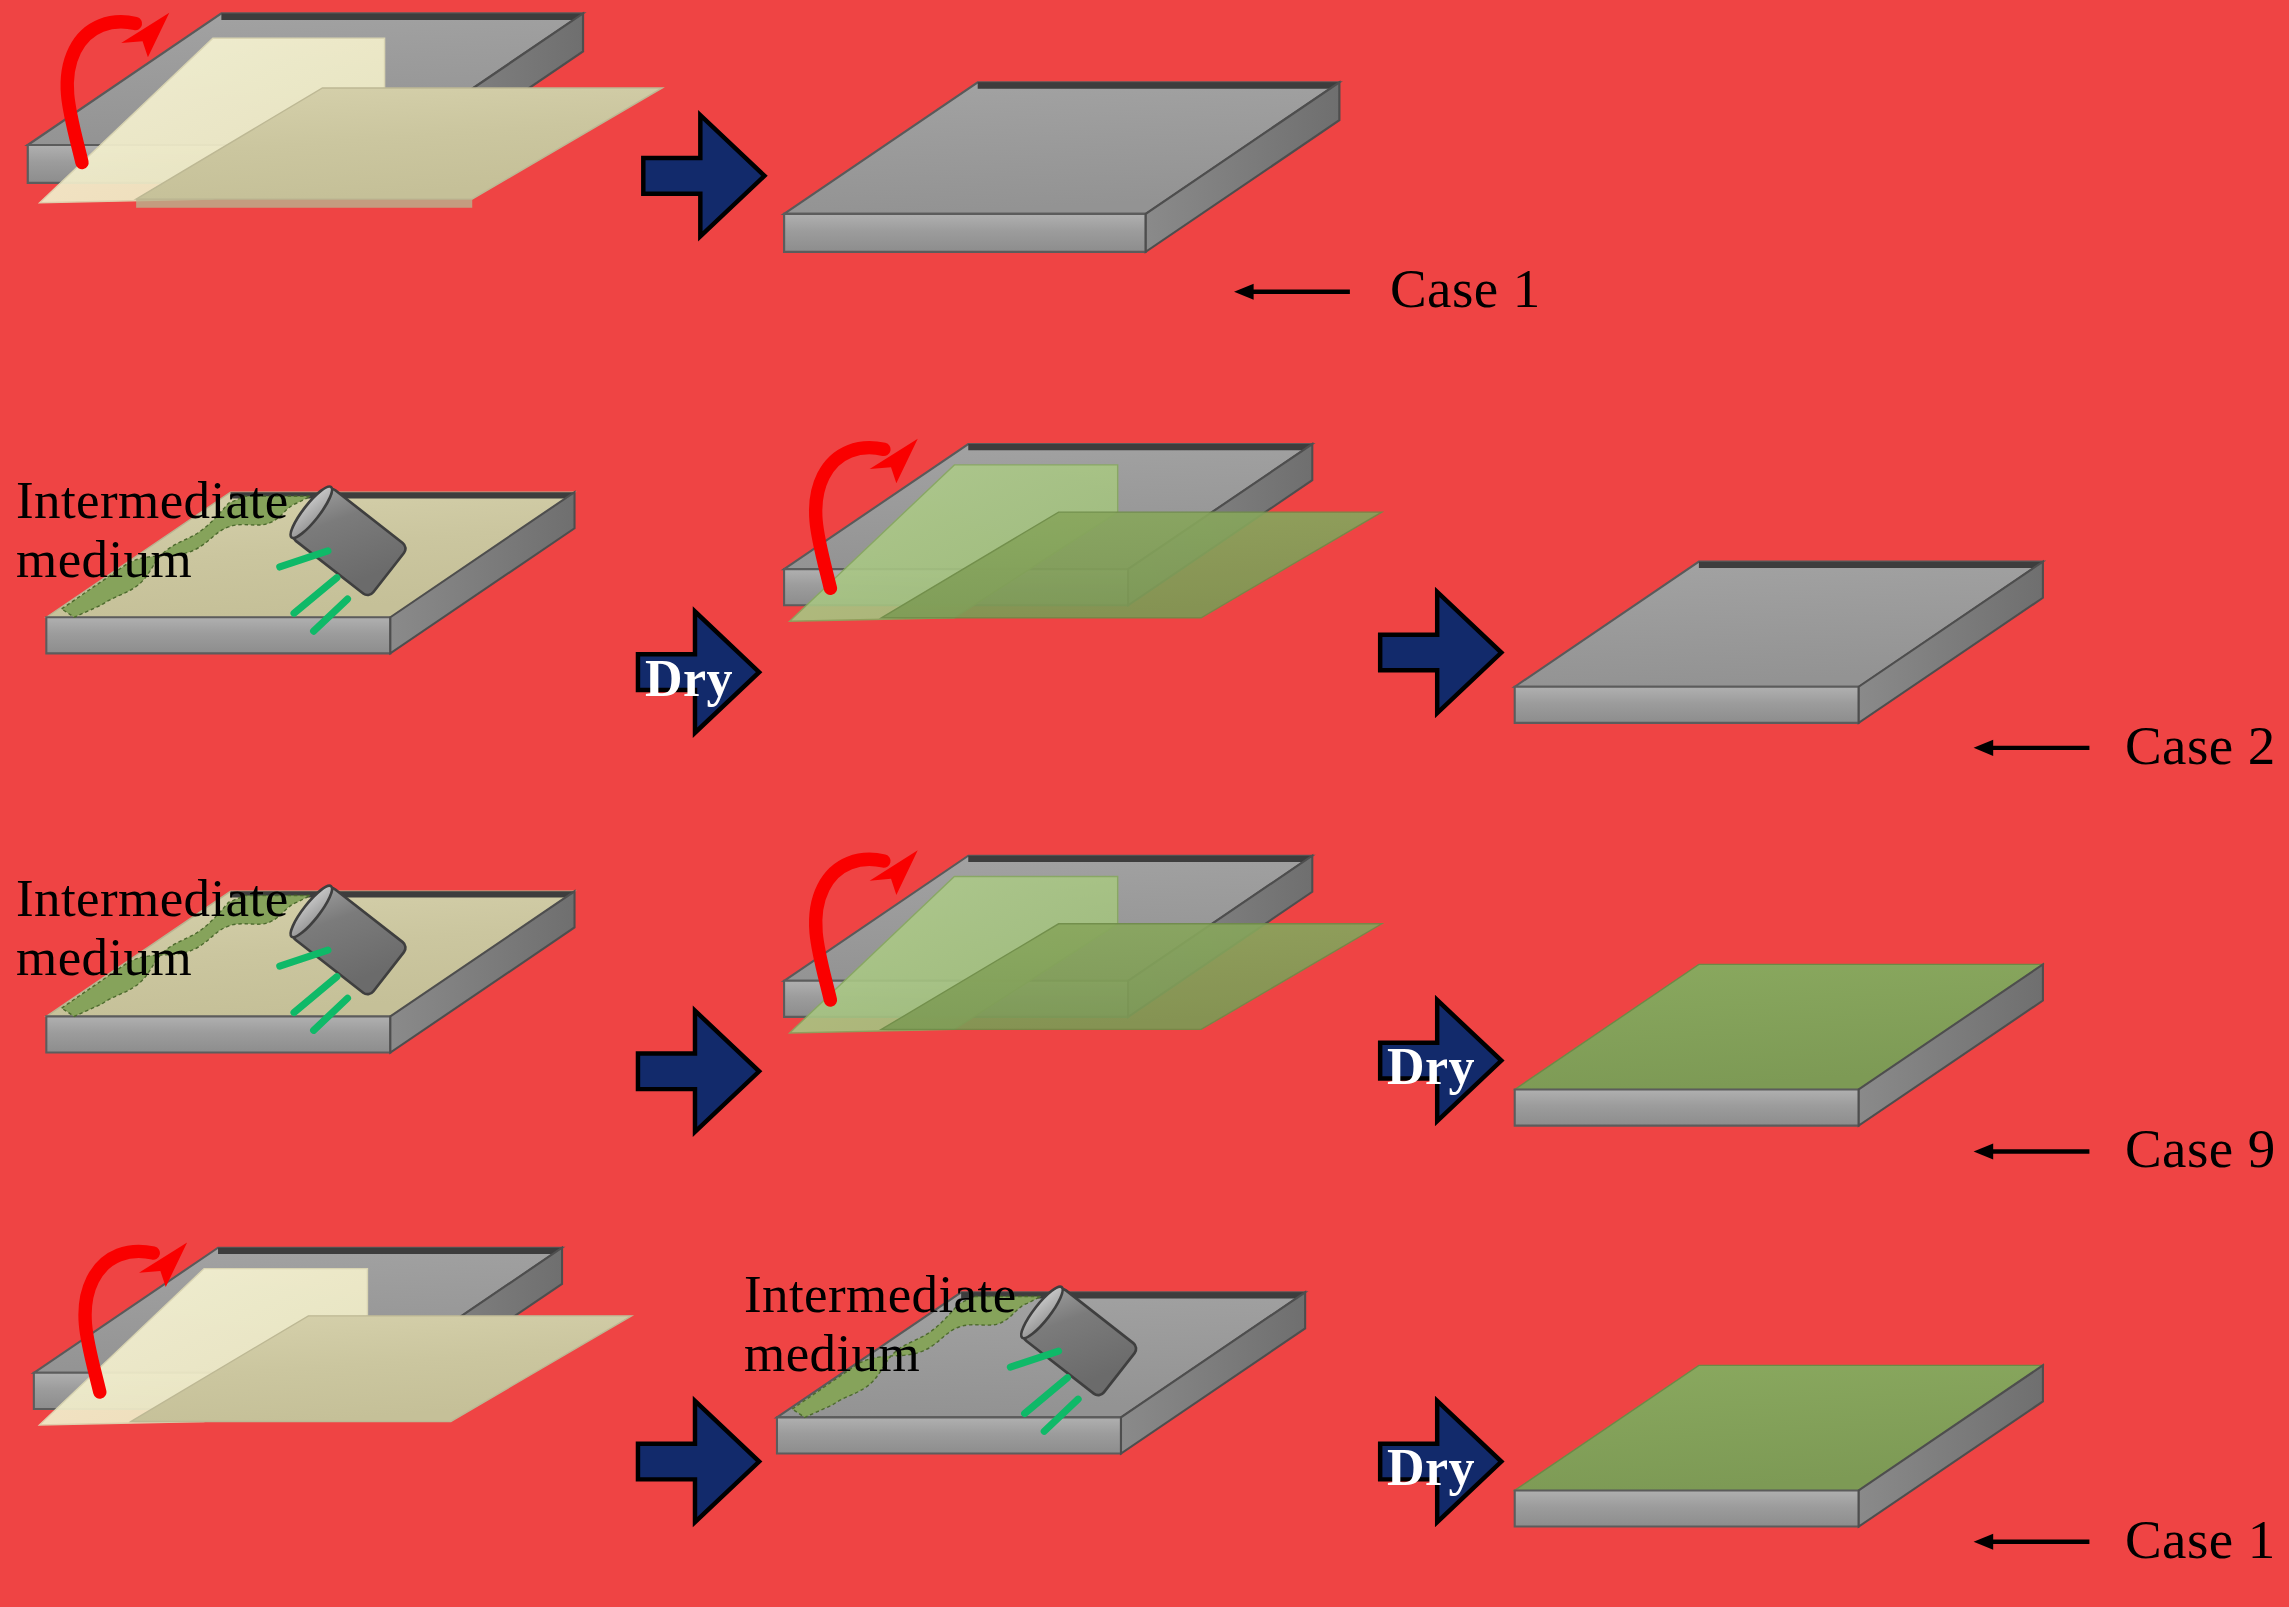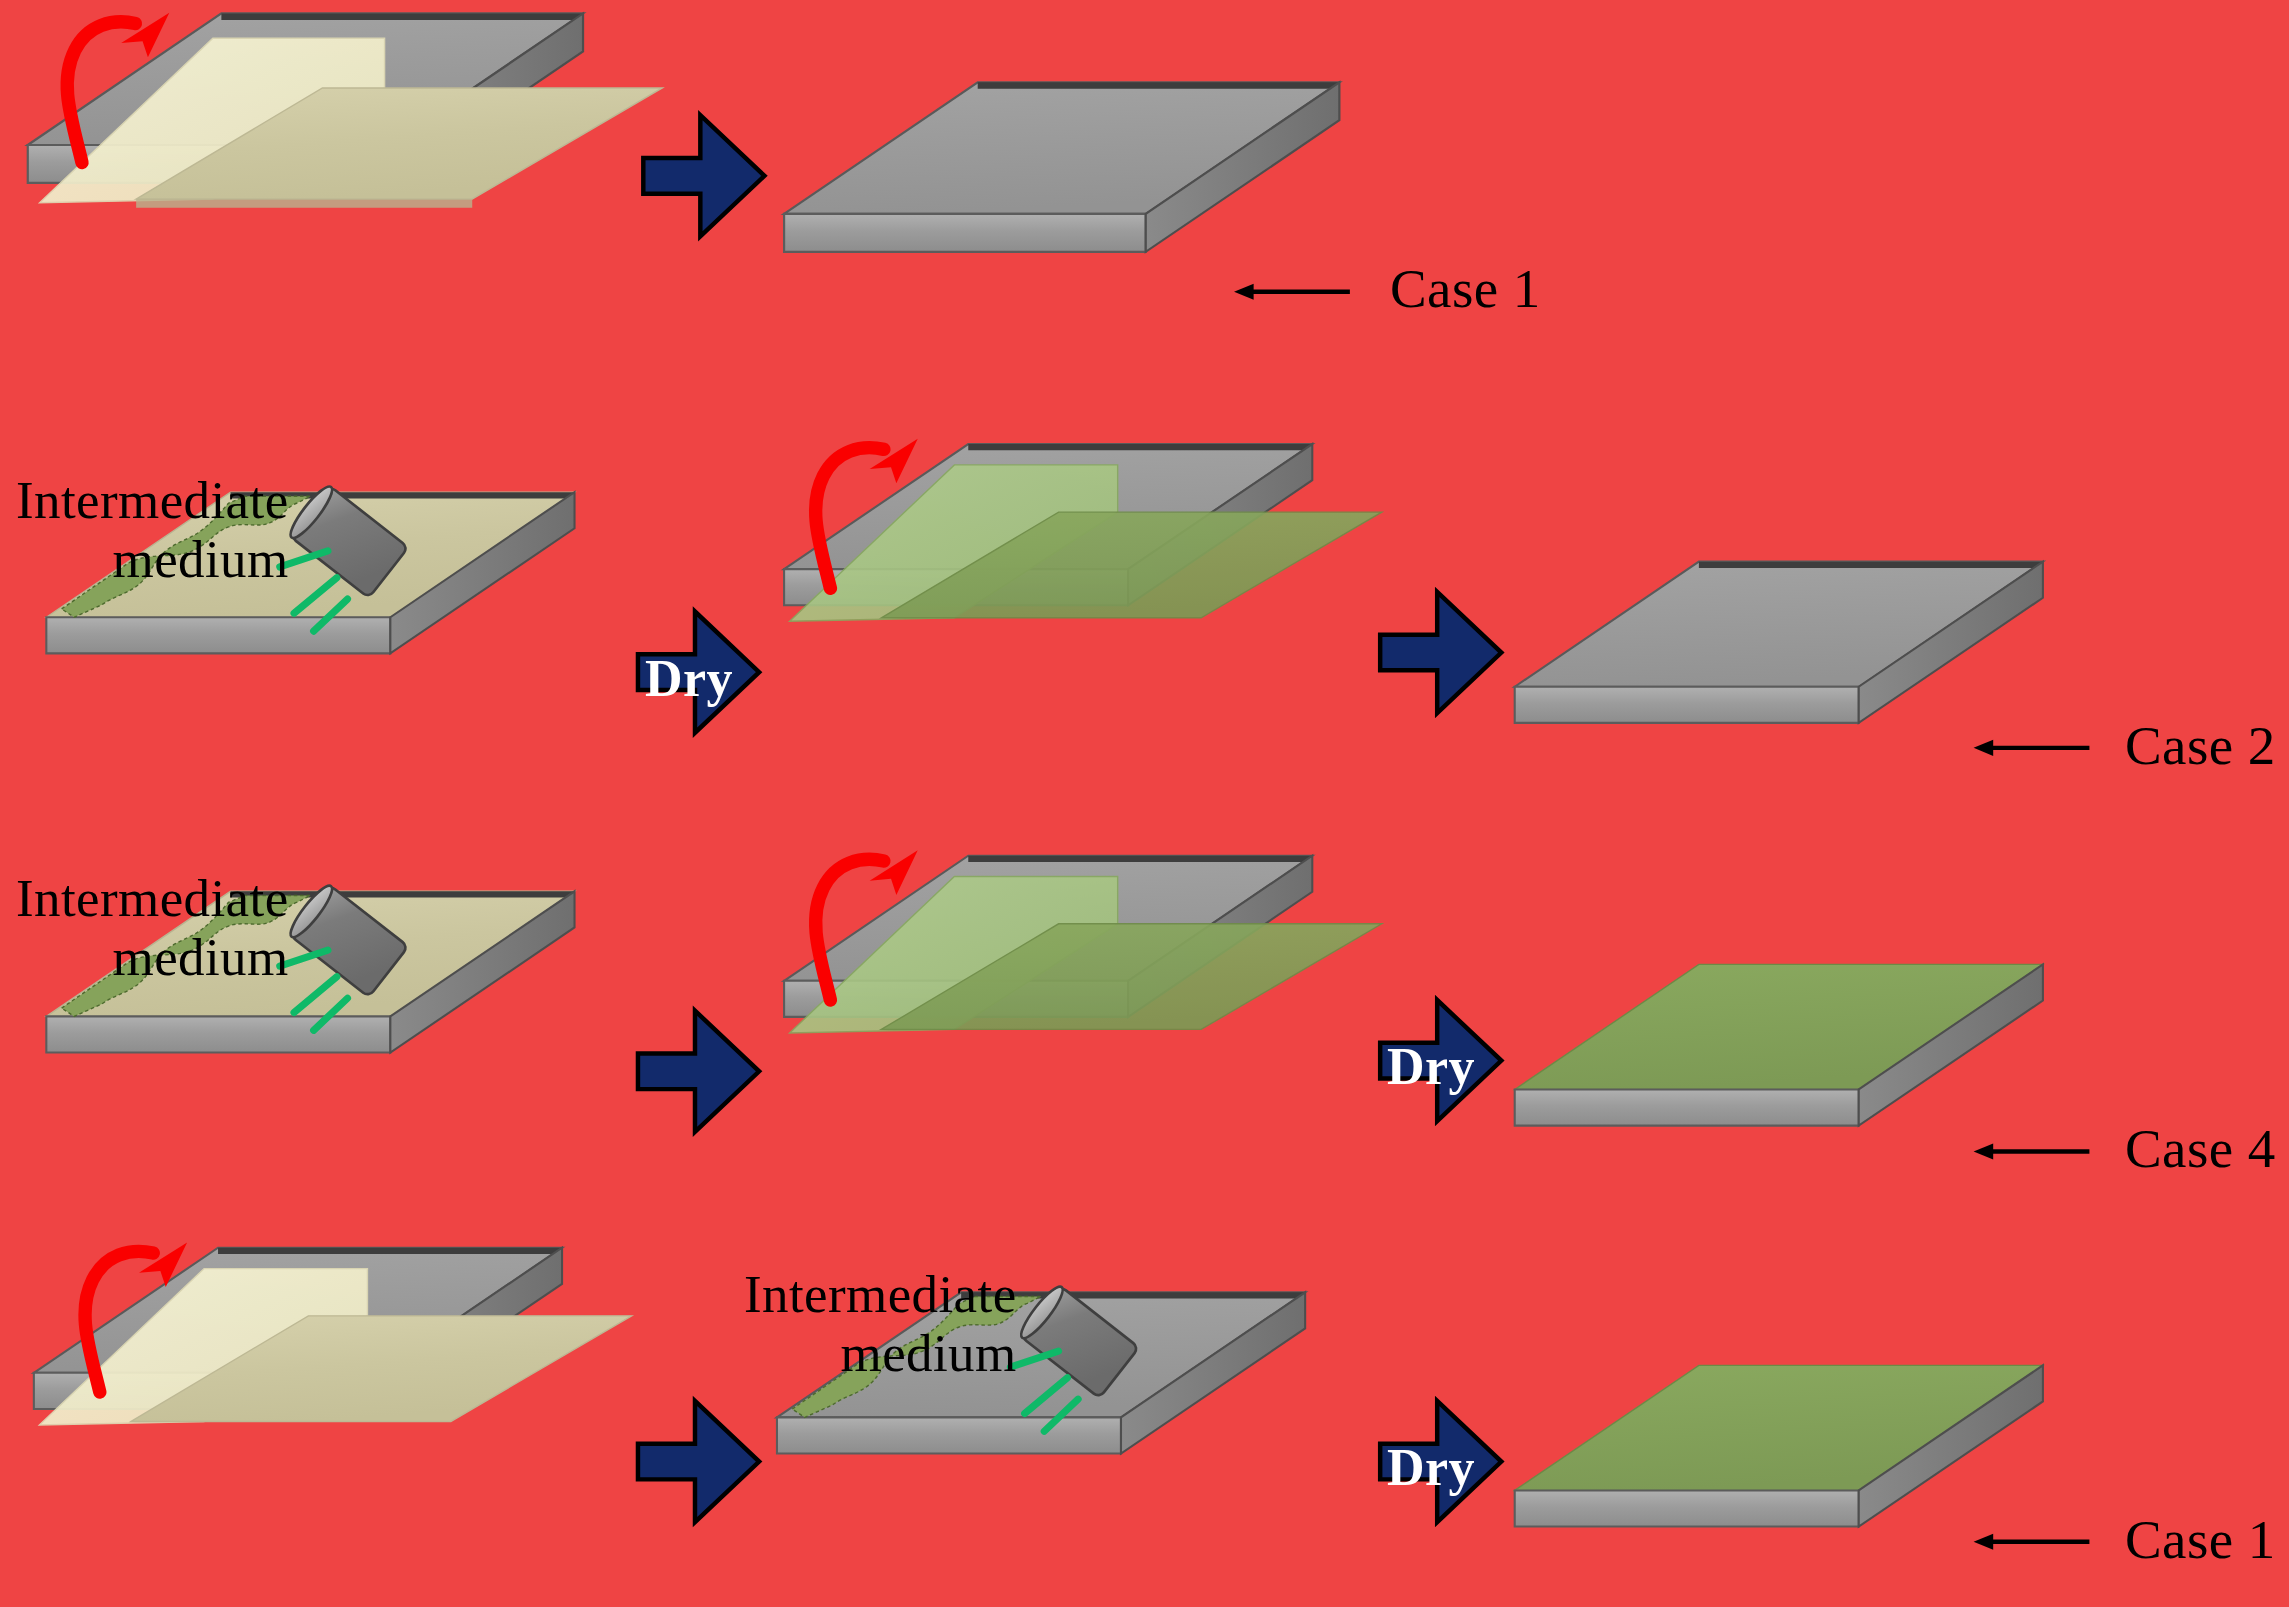--- a/index.html
+++ b/index.html
@@ -31,21 +31,20 @@
     color: #000000;
     white-space: pre;
     line-height: 1.12;
     letter-spacing: 0.4px;
   }
   .lbl-case {
     font-size: 55px;
   }
   .lbl-im {
     font-size: 53px;
-    text-align: right;
   }
   .dry-text {
     position: absolute;
     font-family: "Liberation Serif", serif;
     font-weight: bold;
     color: #ffffff;
     font-size: 52px;
     letter-spacing: 0.4px;
   }
 </style>
@@ -297,21 +296,21 @@
       <g transform="translate(2215,1718)">
         <use href="#sym-black-arrow"></use>
       </g>
     </g>
   </svg>
 
   <div class="lbl lbl-case" style="left:1390px; top:258px;">Case 1</div>
 
   <div class="lbl lbl-case" style="left:2125px; top:715px;">Case 2</div>
 
-  <div class="lbl lbl-case" style="left:2125px; top:1118px;">Case 4</div>
+  <div class="lbl lbl-case" style="left:2125px; top:1118px;">Case 9</div>
 
   <div class="lbl lbl-case" style="left:2125px; top:1509px;">Case 1</div>
 
   <div style="position:absolute; left:16px; top:471px;">
     <div class="lbl lbl-im" style="position:static;">Intermediate</div>
     <div class="lbl lbl-im" style="position:static;">medium</div>
   </div>
 
   <div style="position:absolute; left:16px; top:869px;">
     <div class="lbl lbl-im" style="position:static;">Intermediate</div>

